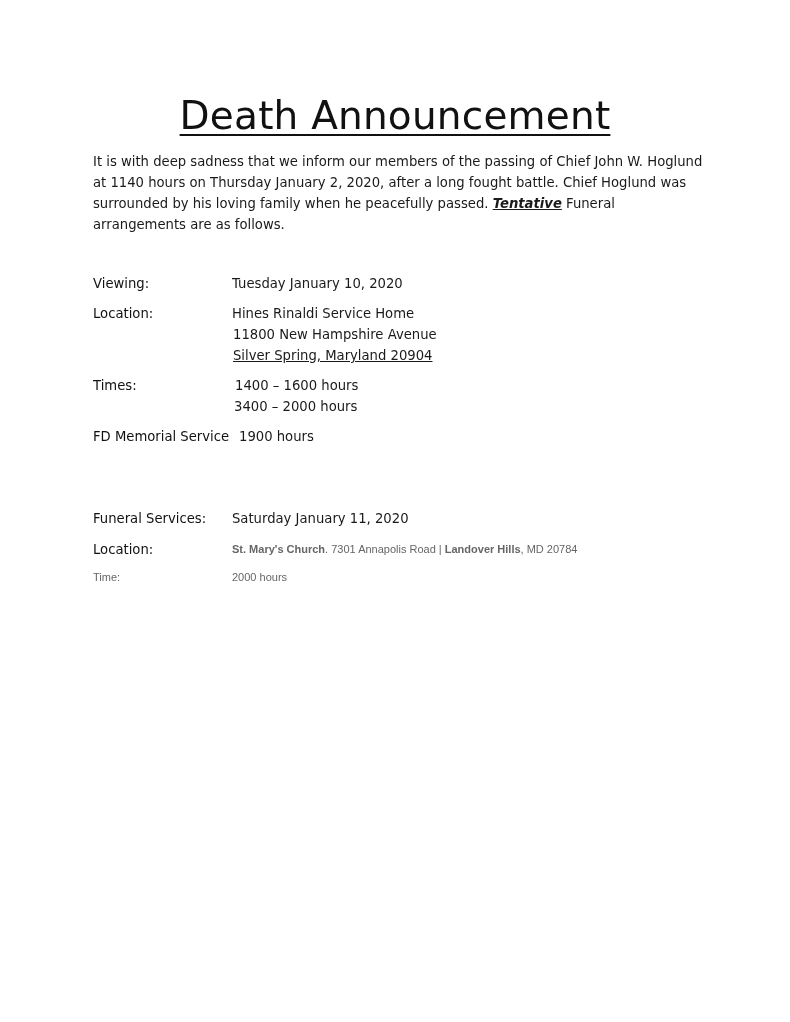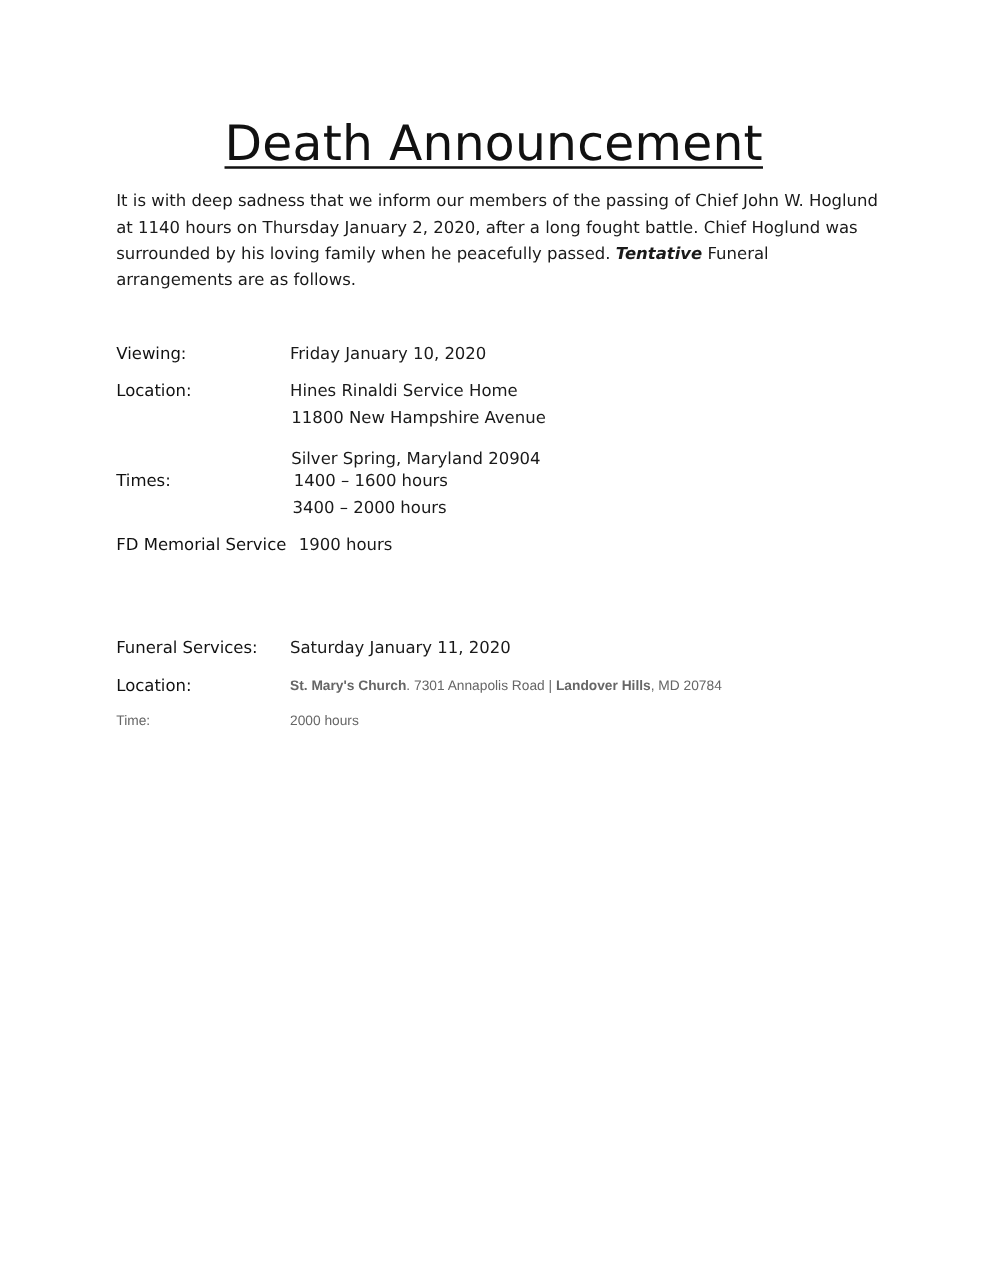--- a/index.html
+++ b/index.html
@@ -1,46 +1,46 @@
 <!DOCTYPE html>
 <html><head>
   <meta charset="utf-8">
   <style>
     html, body { margin: 0; padding: 0; background: #ffffff; }
     body { width: 790px; height: 1022px; position: relative; overflow: hidden; font-family: "DejaVu Sans", sans-serif; color: #111; }
     .page { position: absolute; left: 0; top: 0; width: 790px; height: 1022px; }
     .title { position: absolute; left: 0; width: 790px; top: 96px; text-align: center; font-size: 39px; line-height: 40px; text-decoration: underline; text-decoration-thickness: 2px; text-underline-offset: 5px; letter-spacing: 0.2px; color: #111; }
     .intro { position: absolute; left: 93px; top: 151px; width: 610px; font-size: 13.2px; line-height: 21px; color: #1a1a1a; }
-    .intro b { font-weight: bold; font-style: italic; }
+    .intro b { font-weight: bold; font-style: italic; text-decoration: underline; }
     .row { position: absolute; left: 93px; font-size: 13.2px; line-height: 21px; }
     .lbl { position: absolute; left: 0; font-weight: normal; color: #111; white-space: nowrap; }
     .val { position: absolute; white-space: nowrap; color: #1a1a1a; }
     .gray { color: #666; font-family: "Liberation Sans", sans-serif; font-size: 11px; }
     .gray .lbl { color: #666; font-weight: normal; }
     .gray b { font-weight: bold; }
   </style>
 </head>
 <body>
 
 <div class="page">
 
   <div class="title">Death Announcement</div>
 
   <div class="intro"><span> It is with deep sadness that we inform our members of the passing of Chief John W. Hoglund at 1140 hours on Thursday January 2, 2020, after a long fought battle. Chief Hoglund was surrounded by his loving family when he peacefully passed. </span><b>Tentative</b><span> Funeral arrangements are as follows.</span></div>
 
   <div class="row" style="top:273px;">
     <span class="lbl">Viewing:</span>
-    <span class="val" style="left:139px;">Friday January 10, 2020</span>
+    <span class="val" style="left:139px;">Tuesday January 10, 2020</span>
   </div>
 
   <div class="row" style="top:303px;">
     <span class="lbl">Location:</span>
     <span class="val" style="left:139px; top:0;">Hines Rinaldi Service Home</span>
     <span class="val" style="left:140px; top:21px;">11800 New Hampshire Avenue</span>
-    <span class="val" style="left:140px; top:54px;">Silver Spring, Maryland 20904</span>
+    <span class="val" style="left:140px; top:42px;text-decoration:underline;">Silver Spring, Maryland 20904</span>
   </div>
 
   <div class="row" style="top:375px;">
     <span class="lbl">Times:</span>
     <span class="val" style="left:142px; top:0;">1400 – 1600 hours</span>
     <span class="val" style="left:141px; top:21px;">3400 – 2000 hours</span>
   </div>
 
   <div class="row" style="top:426px;">
     <span class="lbl">FD Memorial Service</span>

